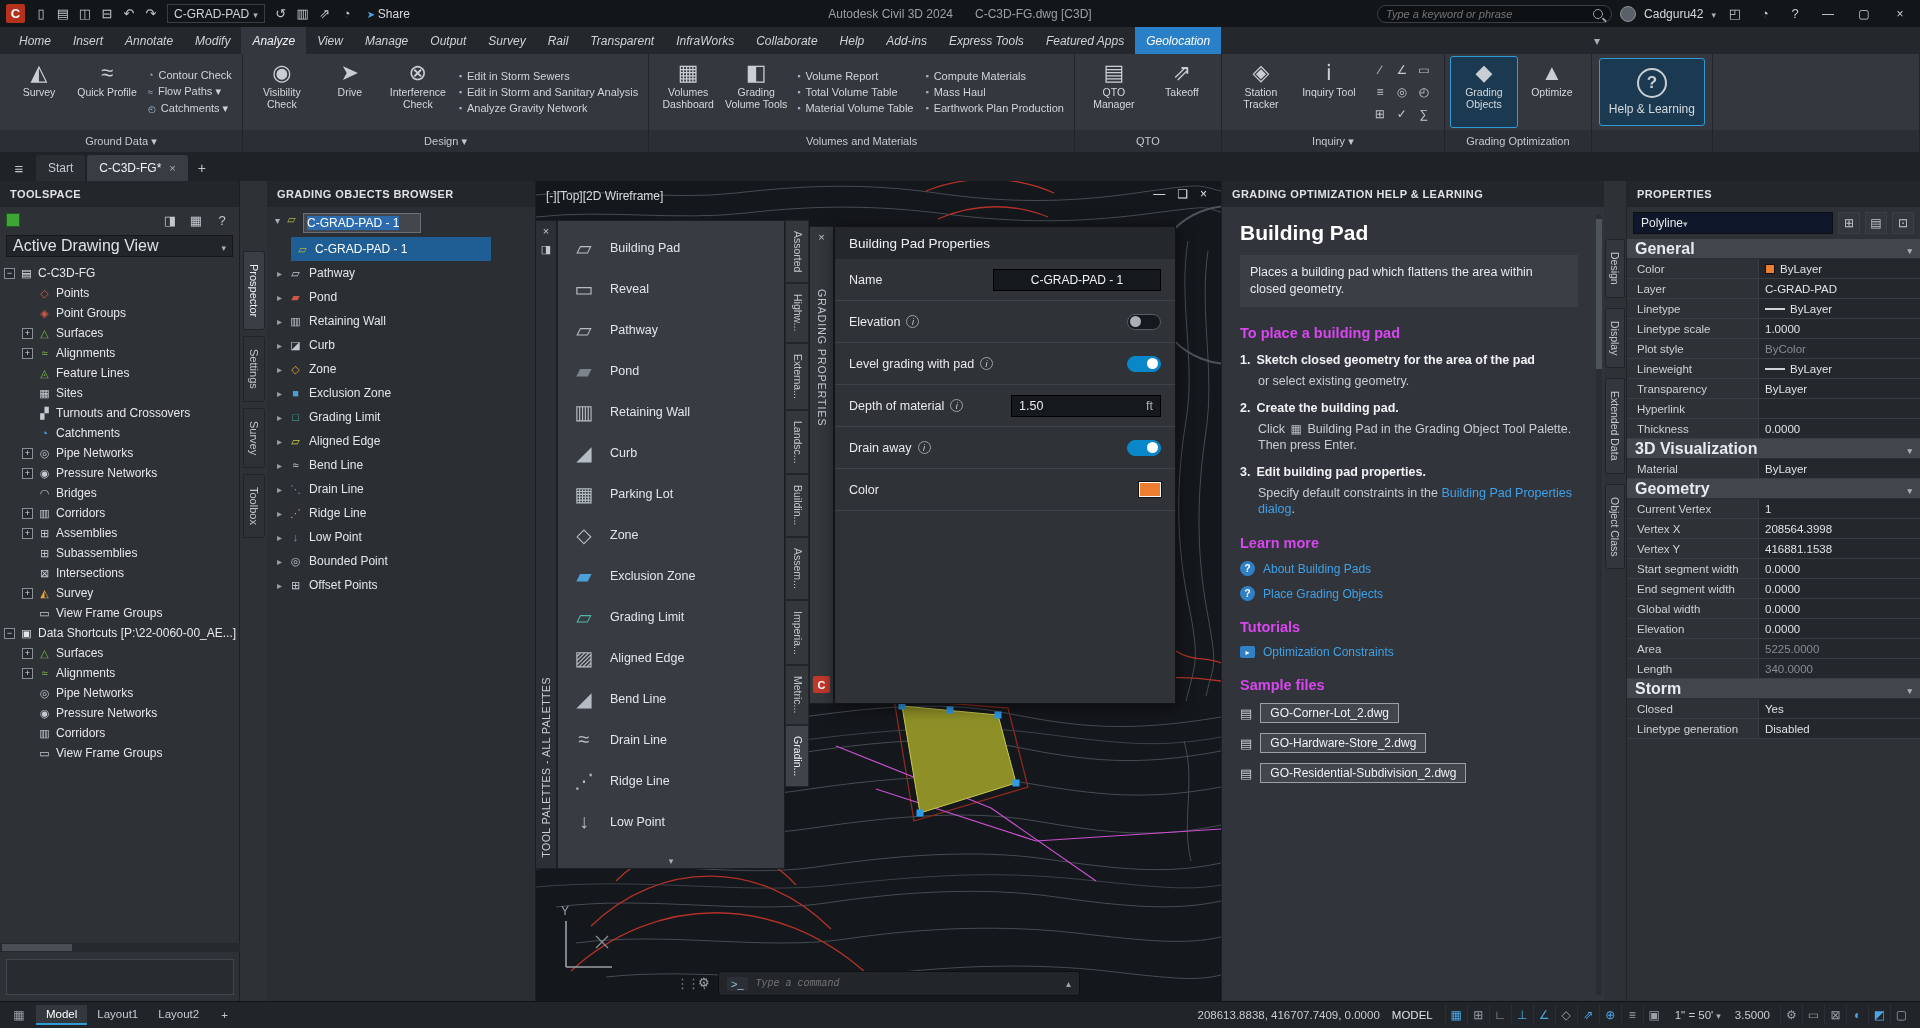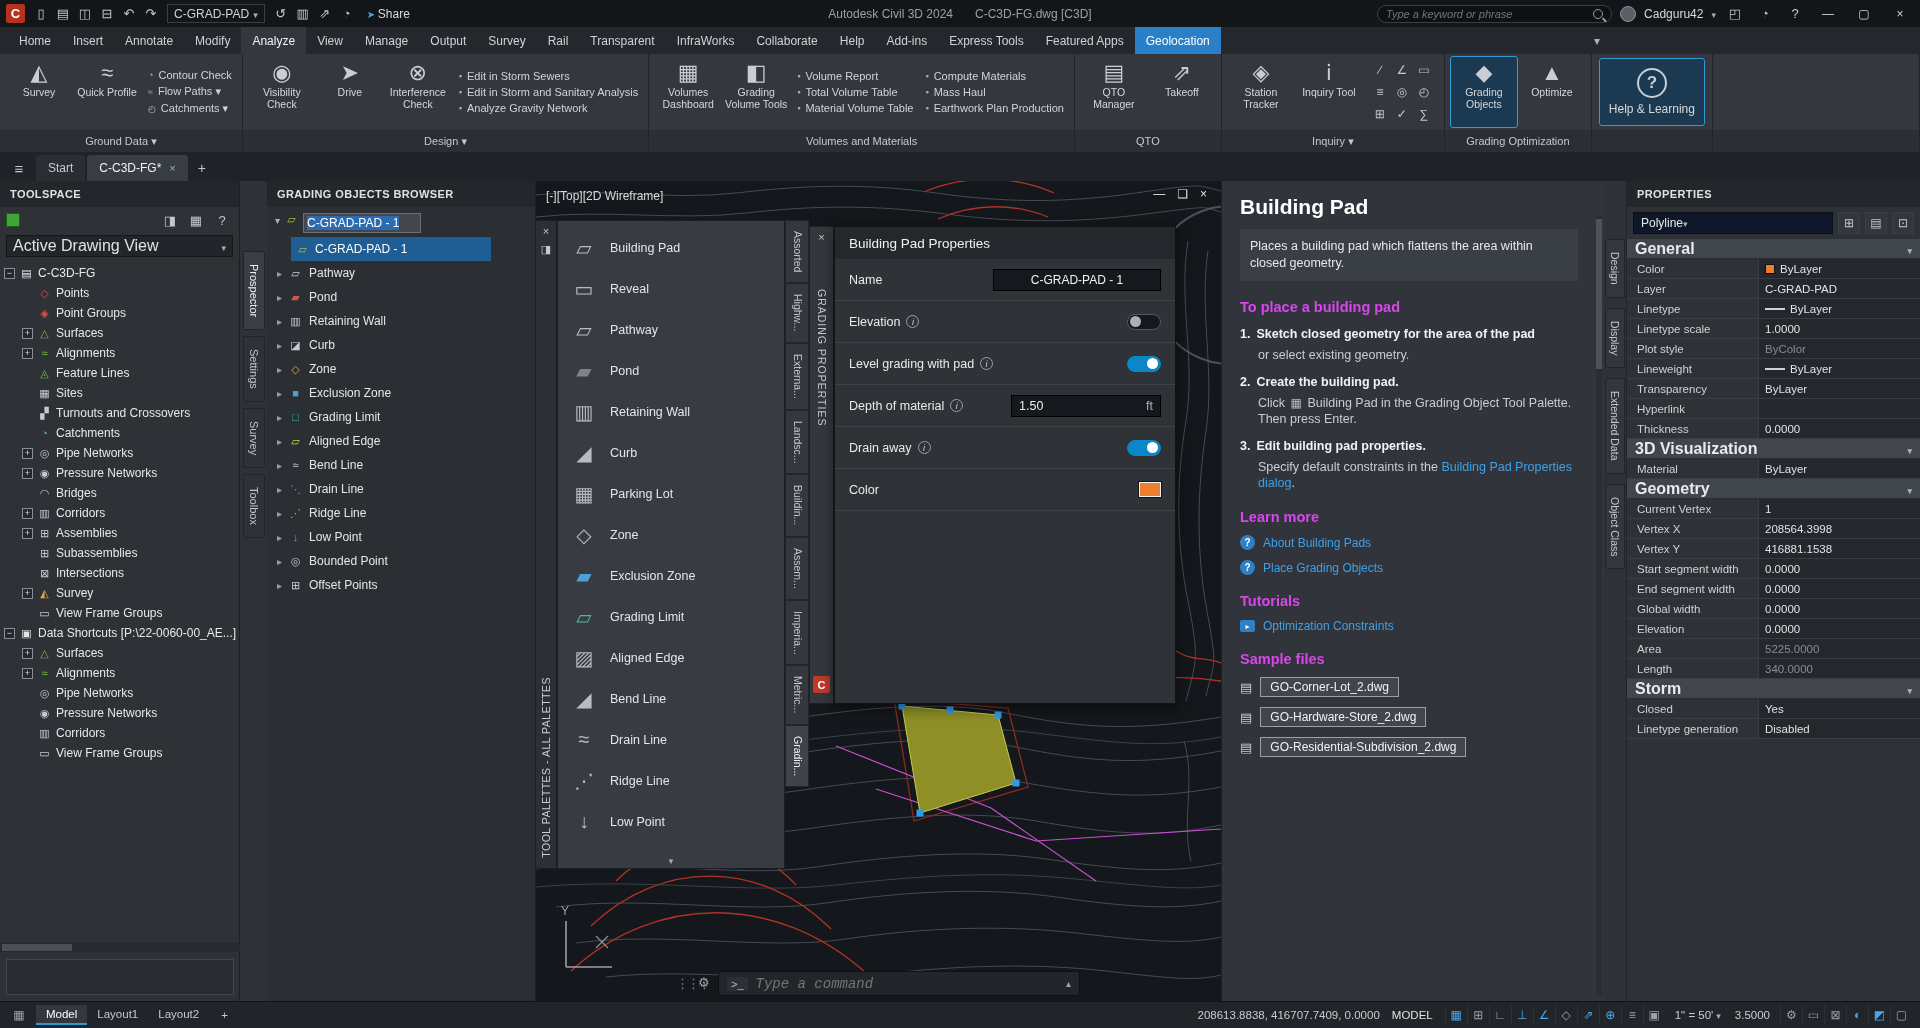--- a/index.html
+++ b/index.html
@@ -23,21 +23,21 @@
     display:flex; align-items:center; padding:0 8px; gap:6px; }
   .searchbox input { flex:1; background:transparent; border:none; outline:none; color:#cfd3d7;
     font-style:italic; font-size:11px; font-family:"Liberation Sans",sans-serif; }
   .mag { width:10px; height:10px; border:1.5px solid #9aa0a6; border-radius:50%; position:relative; }
   .mag::after { content:""; position:absolute; width:5px; height:1.5px; background:#9aa0a6; transform:rotate(45deg); left:8px; top:9px; }
   .avatar { width:16px; height:16px; border-radius:50%; background:#5a6067; border:1px solid #8a9097; }
   .winbtn { width:28px; height:22px; display:inline-flex; align-items:center; justify-content:center; color:#cfd3d7; font-size:12px; }
 
   
   #ribbontabs { position:absolute; left:0; top:27px; width:1920px; height:27px; background:#24282d;
-    display:flex; align-items:stretch; padding-left:8px; z-index:55; }
+    display:flex; align-items:stretch; padding-left:8px; z-index:55;font-style:italic; }
   .rtab { display:flex; align-items:center; padding:0 11px; color:#cfd3d7; font-size:12px; cursor:default; }
   .rtab.active { background:#34383e; color:#f0f2f4; }
   .rtab.geo { background:#2a7fc9; color:#fff; }
   .rtab-overflow { display:flex; align-items:center; padding:0 10px; color:#aab0b6; }
 
   
   #ribbon { position:absolute; left:0; top:54px; width:1920px; height:98px; background:#34383e;
     display:flex; align-items:stretch; z-index:54; }
   .rpanel { display:flex; flex-direction:column; border-right:1px solid #212428; }
   .rbody { flex:1; display:flex; align-items:stretch; gap:4px; padding:3px 6px; }
@@ -120,21 +120,21 @@
   .vp-btns { position:absolute; right:14px; top:6px; display:flex; gap:12px; color:#e3e6e9; z-index:8; font-size:12px; }
   .compass { position:absolute; left:614px; top:24px; width:160px; height:160px; border:2px solid #565d64;
     border-radius:50%; opacity:.85; z-index:6; }
   .comp-e { position:absolute; left:6px; top:68px; color:#8a9097; font-size:15px; font-weight:bold; }
   .cmd-dots { position:absolute; left:140px; top:795px; color:#7d838a; font-size:13px; letter-spacing:-2px; z-index:9; }
   .cmd-wrench { position:absolute; left:162px; top:794px; color:#9aa0a6; font-size:13px; z-index:9; }
   .cmdbar { position:absolute; left:182px; top:790px; width:362px; height:25px; background:#22262b;
     border:1px solid #0e1013; border-radius:3px; display:flex; align-items:center; gap:8px; padding:0 8px; z-index:9; }
   .cmd-ico { color:#9fc4df; font-size:11px; background:#2c3036; padding:1px 4px; border-radius:2px; }
   .cmdbar input { flex:1; background:transparent; border:none; outline:none; color:#b9bec4;
-    font-style:italic; font-family:"Liberation Mono","DejaVu Sans Mono",monospace; font-size:14px; }
+    font-style:italic; font-family:"Liberation Mono","DejaVu Sans Mono",monospace; font-size:10px; }
   .cmd-up { color:#9aa0a6; font-size:10px; }
 
   
   #toolpalettes { position:absolute; left:535px; top:220px; width:274px; height:649px; display:flex; z-index:30; }
   .tp-grip { width:22px; background:#2c3036; border:1px solid #1b1e22; display:flex; flex-direction:column; align-items:center; padding:4px 0; }
   .tp-grip .gbtn { color:#c3c8cd; font-size:11px; height:18px; }
   .tp-title { margin-top:auto; writing-mode:vertical-rl; transform:rotate(180deg); font-size:10.5px;
     color:#c9ced4; letter-spacing:.5px; padding:6px 0; white-space:nowrap; }
   .tp-list { width:228px; background:#383c42; border:1px solid #1b1e22; padding:6px 0 0; overflow:hidden; position:relative; }
   .tp-item { height:41px; display:flex; align-items:center; gap:12px; padding:0 12px; font-size:12.5px; color:#e3e6e9; }
@@ -974,20 +974,21 @@
         <span class="knob"></span>
       </span>
   </div>
   <div class="bp-row">
     <span class="bp-lab">Color</span>
     <span class="swatch"></span>
   </div>
 </div>
 
 <aside id="helppanel">
+  <div class="pn-header">GRADING OPTIMIZATION HELP &amp; LEARNING</div>
   <div class="hp-content">
     <div class="hp-h1">Building Pad</div>
     <div class="hp-intro">Places a building pad which flattens the area within closed geometry.</div>
     <div class="hp-h2">To place a building pad</div>
     <div class="hp-step">
       <span>1.</span>
         <span>Sketch closed geometry for the area of the pad</span>
     </div>
     <div class="hp-sub">or select existing geometry.</div>
     <div class="hp-step">

